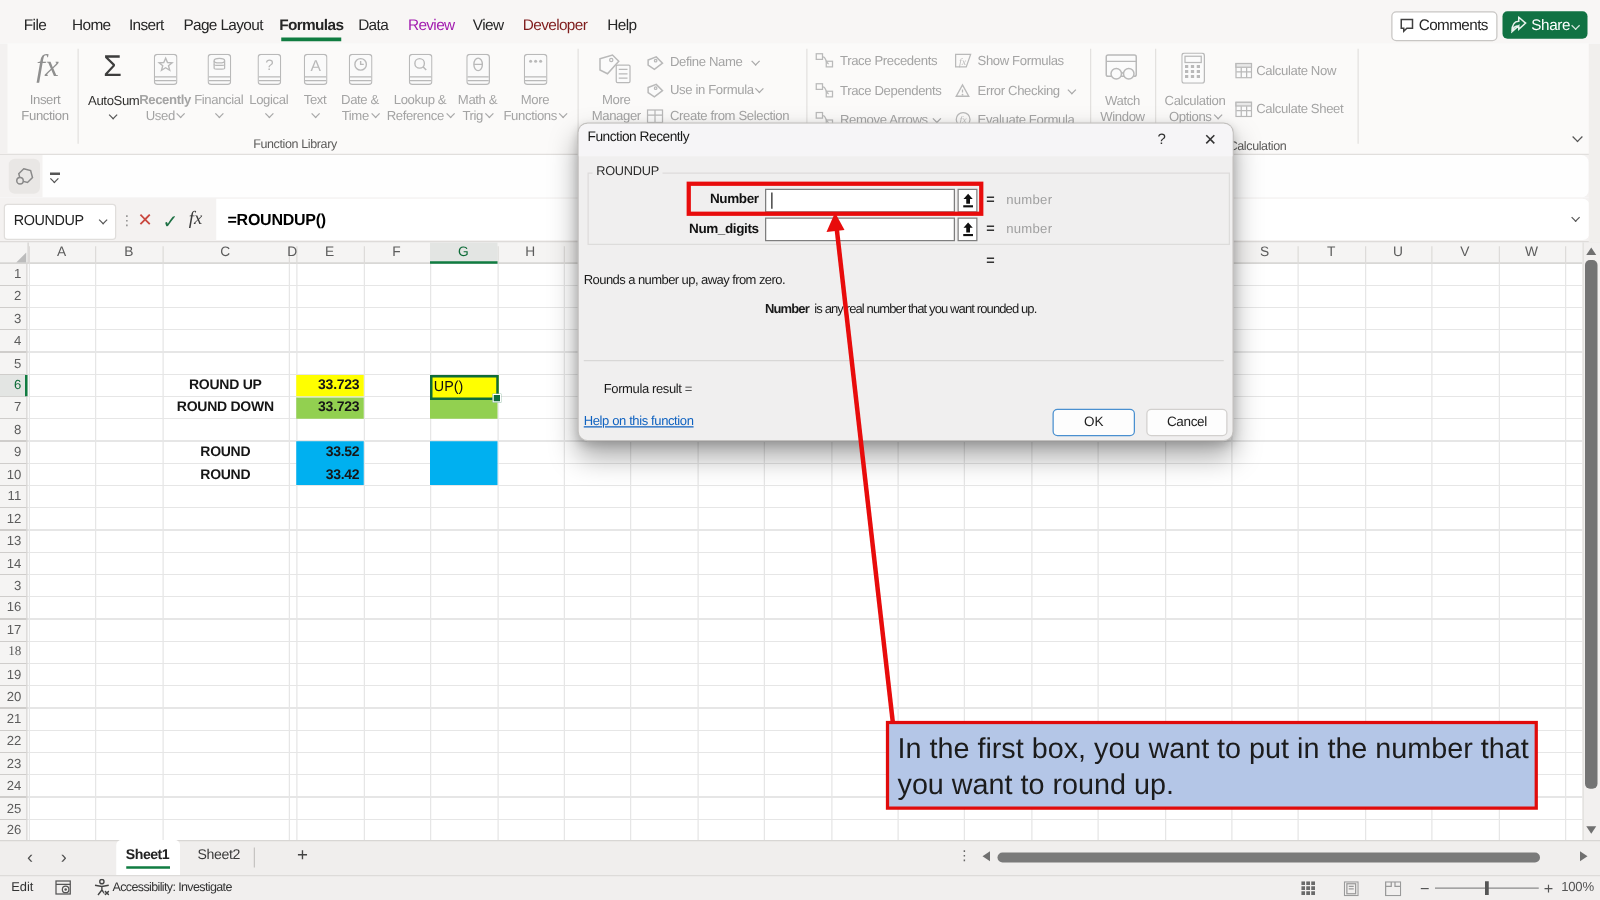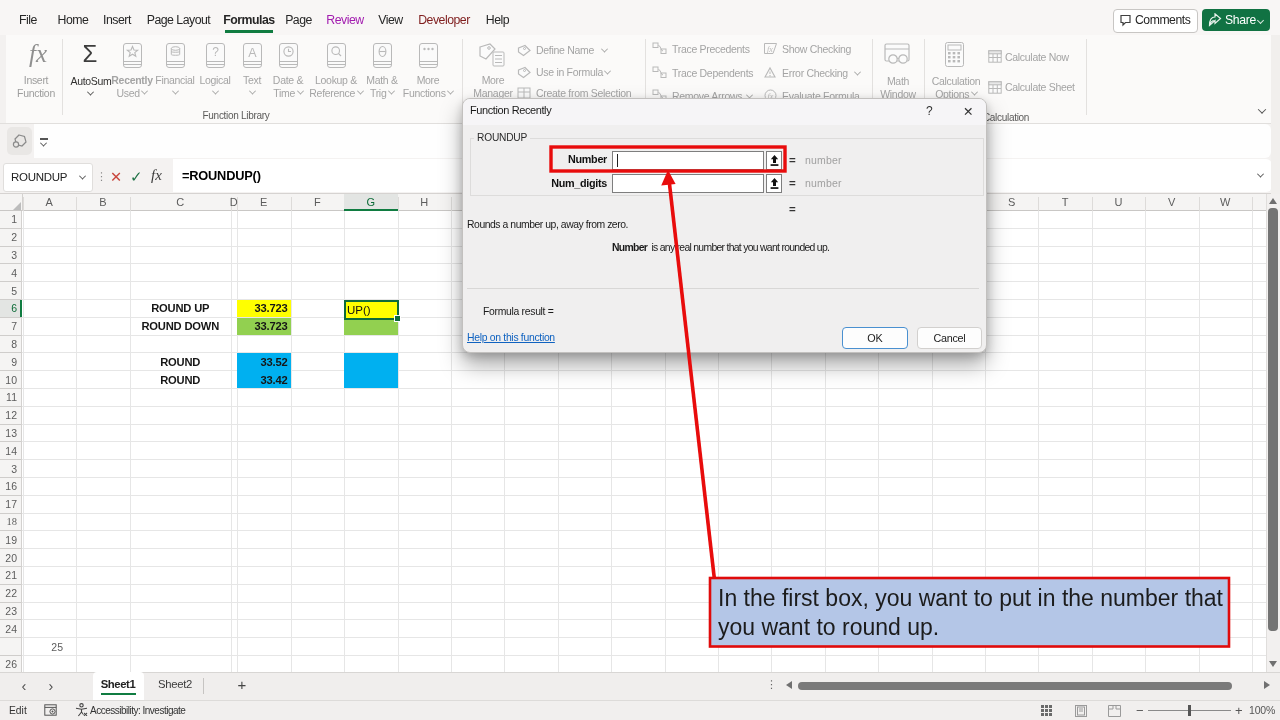--- a/index.html
+++ b/index.html
@@ -14,21 +14,21 @@
 svg{display:block;}
 </style></head>
 <body>
 
 <div class="abs" style="left:0;top:0;width:1280px;height:35px;background:#f8f6f5;"></div>
 <div class="abs ctr" style="left:-27.0px;top:8px;width:110px;height:24px;font-size:12.3px;color:#262626;letter-spacing:-0.5px;">File</div>
 <div class="abs ctr" style="left:18.0px;top:8px;width:110px;height:24px;font-size:12.3px;color:#262626;letter-spacing:-0.5px;">Home</div>
 <div class="abs ctr" style="left:62.0px;top:8px;width:110px;height:24px;font-size:12.3px;color:#262626;letter-spacing:-0.5px;">Insert</div>
 <div class="abs ctr" style="left:123.5px;top:8px;width:110px;height:24px;font-size:12.3px;color:#262626;letter-spacing:-0.5px;">Page Layout</div>
 <div class="abs ctr" style="left:194.0px;top:8px;width:110px;height:24px;font-size:12.3px;color:#262626;font-weight:bold;letter-spacing:-0.5px;">Formulas</div>
-<div class="abs ctr" style="left:243.5px;top:8px;width:110px;height:24px;font-size:12.3px;color:#262626;letter-spacing:-0.5px;">Page</div>
+<div class="abs ctr" style="left:243.5px;top:8px;width:110px;height:24px;font-size:12.3px;color:#262626;letter-spacing:-0.5px;">Data</div>
 <div class="abs ctr" style="left:290.0px;top:8px;width:110px;height:24px;font-size:12.3px;color:#a21caf;letter-spacing:-0.5px;">Review</div>
 <div class="abs ctr" style="left:335.5px;top:8px;width:110px;height:24px;font-size:12.3px;color:#262626;letter-spacing:-0.5px;">View</div>
 <div class="abs ctr" style="left:389.0px;top:8px;width:110px;height:24px;font-size:12.3px;color:#7f1d1d;letter-spacing:-0.5px;">Developer</div>
 <div class="abs ctr" style="left:442.5px;top:8px;width:110px;height:24px;font-size:12.3px;color:#262626;letter-spacing:-0.5px;">Help</div>
 <div class="abs" style="left:225px;top:30px;width:48px;height:2.5px;background:#107c41;"></div>
 <div class="abs" style="left:1113px;top:9px;width:83px;height:22px;background:#fff;border:1px solid #c8c6c4;border-radius:4px;"></div>
 <svg class="abs" style="left:1119px;top:14px" width="13" height="13" viewBox="0 0 13 13">
     <path d="M2 1.5 H11 V8.5 H6.5 L4 11 V8.5 H2 Z" fill="none" stroke="#404040" stroke-width="1.2"></path>
   </svg>
 <div class="abs" style="left:1135px;top:9px;height:22px;display:flex;align-items:center;font-size:12.2px;color:#252525;letter-spacing:-0.45px;">Comments</div>
@@ -181,21 +181,21 @@
 <svg class="abs" style="left:652px;top:89px" width="16" height="13" viewBox="0 0 16 13">
     <rect x="1" y="1" width="5" height="4.5" fill="none" stroke="#b9b9b9"></rect>
     <rect x="9" y="7" width="5" height="4.5" fill="none" stroke="#b9b9b9"></rect>
     <path d="M6.5 3.5 C9 3.5 8.5 9 11 9" fill="none" stroke="#b9b9b9"></path>
   </svg>
 <div class="abs vctr ribtxt" style="left:672px;top:89px;height:14px;">Remove Arrows&nbsp;&nbsp;<span class="chev"></span></div>
 <svg class="abs" style="left:763px;top:42px" width="15" height="13" viewBox="0 0 15 13">
     <path d="M1.5 1.5 H13.5 L10 11.5 H1.5 Z" fill="none" stroke="#b9b9b9"></path>
     <text x="7" y="10" font-size="8" font-style="italic" fill="#b9b9b9" text-anchor="middle" font-family="Liberation Serif">fx</text>
   </svg>
-<div class="abs vctr ribtxt" style="left:782px;top:42px;height:14px;">Show Checking</div>
+<div class="abs vctr ribtxt" style="left:782px;top:42px;height:14px;">Show Formulas</div>
 <svg class="abs" style="left:763px;top:66px" width="15" height="13" viewBox="0 0 15 13">
     <path d="M2 11 L7 2 L12 11 Z" fill="none" stroke="#b9b9b9" stroke-width="1.1"></path>
     <line x1="7" y1="5.5" x2="7" y2="8" stroke="#b9b9b9"></line>
     <circle cx="7" cy="9.7" r="0.7" fill="#b9b9b9"></circle>
   </svg>
 <div class="abs vctr ribtxt" style="left:782px;top:66px;height:14px;">Error Checking</div>
 <div class="abs" style="left:855px;top:71px;">
     <span class="chev" style="display:block;"></span>
   </div>
 <svg class="abs" style="left:763px;top:89px" width="15" height="13" viewBox="0 0 15 13">
@@ -203,21 +203,21 @@
     <text x="7.5" y="9.5" font-size="8" font-style="italic" fill="#b9b9b9" text-anchor="middle" font-family="Liberation Serif">fx</text>
   </svg>
 <div class="abs vctr ribtxt" style="left:782px;top:89px;height:14px;">Evaluate Formula</div>
 <svg class="abs" style="left:884px;top:43px" width="28" height="26" viewBox="0 0 28 26">
     <rect x="1" y="1" width="24" height="17" rx="1.5" fill="#fbfbfb" stroke="#b9b9b9" stroke-width="1.2"></rect>
     <line x1="1" y1="6" x2="25" y2="6" stroke="#b9b9b9"></line>
     <circle cx="9" cy="16" r="4.2" fill="#fbfbfb" stroke="#b9b9b9" stroke-width="1.2"></circle>
     <circle cx="19" cy="16" r="4.2" fill="#fbfbfb" stroke="#b9b9b9" stroke-width="1.2"></circle>
     <path d="M13.2 16 C13.6 14.8 14.4 14.8 14.8 16" fill="none" stroke="#b9b9b9"></path>
   </svg>
-<div class="abs ctr ribtxt" style="left:868px;top:74px;width:60px;height:13px;">Math</div>
+<div class="abs ctr ribtxt" style="left:868px;top:74px;width:60px;height:13px;">Watch</div>
 <div class="abs ctr ribtxt" style="left:868px;top:87px;width:60px;height:13px;">Window</div>
 <svg class="abs" style="left:945px;top:42px" width="19" height="25" viewBox="0 0 19 25">
     <rect x="0.5" y="0.5" width="18" height="24" rx="2" fill="#fbfbfb" stroke="#b9b9b9"></rect>
     <rect x="3" y="3" width="13" height="5" fill="none" stroke="#b9b9b9"></rect>
     <rect x="3.0" y="10" width="2.6" height="2.4" fill="#b9b9b9"></rect>
     <rect x="7.7" y="10" width="2.6" height="2.4" fill="#b9b9b9"></rect>
     <rect x="12.4" y="10" width="2.6" height="2.4" fill="#b9b9b9"></rect>
     <rect x="3.0" y="14" width="2.6" height="2.4" fill="#b9b9b9"></rect>
     <rect x="7.7" y="14" width="2.6" height="2.4" fill="#b9b9b9"></rect>
     <rect x="12.4" y="14" width="2.6" height="2.4" fill="#b9b9b9"></rect>
@@ -371,21 +371,21 @@
 <div class="abs" style="left:0;top:460.2px;width:17px;height:16.8px;display:flex;align-items:center;justify-content:flex-end;font-size:10.5px;color:#5c5c5c;">3</div>
 <div class="abs" style="left:0;top:478.0px;width:17px;height:16.8px;display:flex;align-items:center;justify-content:flex-end;font-size:10.5px;color:#5c5c5c;">16</div>
 <div class="abs" style="left:0;top:495.8px;width:17px;height:16.8px;display:flex;align-items:center;justify-content:flex-end;font-size:10.5px;color:#5c5c5c;">17</div>
 <div class="abs" style="left:0;top:513.6px;width:17px;height:16.8px;display:flex;align-items:center;justify-content:flex-end;font-size:10.5px;color:#5c5c5c;font-family:Liberation Serif, serif;">18</div>
 <div class="abs" style="left:0;top:531.4px;width:17px;height:16.8px;display:flex;align-items:center;justify-content:flex-end;font-size:10.5px;color:#5c5c5c;">19</div>
 <div class="abs" style="left:0;top:549.2px;width:17px;height:16.8px;display:flex;align-items:center;justify-content:flex-end;font-size:10.5px;color:#5c5c5c;">20</div>
 <div class="abs" style="left:0;top:567.0px;width:17px;height:16.8px;display:flex;align-items:center;justify-content:flex-end;font-size:10.5px;color:#5c5c5c;">21</div>
 <div class="abs" style="left:0;top:584.8px;width:17px;height:16.8px;display:flex;align-items:center;justify-content:flex-end;font-size:10.5px;color:#5c5c5c;">22</div>
 <div class="abs" style="left:0;top:602.6px;width:17px;height:16.8px;display:flex;align-items:center;justify-content:flex-end;font-size:10.5px;color:#5c5c5c;">23</div>
 <div class="abs" style="left:0;top:620.4px;width:17px;height:16.8px;display:flex;align-items:center;justify-content:flex-end;font-size:10.5px;color:#5c5c5c;">24</div>
-<div class="abs" style="left:0;top:638.2px;width:17px;height:16.8px;display:flex;align-items:center;justify-content:flex-end;font-size:10.5px;color:#5c5c5c;padding-left:46px;">25</div>
+<div class="abs" style="left:0;top:638.2px;width:17px;height:16.8px;display:flex;align-items:center;justify-content:flex-end;font-size:10.5px;color:#5c5c5c;">25</div>
 <div class="abs" style="left:0;top:656.0px;width:17px;height:16.8px;display:flex;align-items:center;justify-content:flex-end;font-size:10.5px;color:#5c5c5c;">26</div>
 <div class="abs" style="left:237.0px;top:300.0px;width:53.5px;height:16.8px;background:#ffff00;"></div>
 <div class="abs" style="left:237.0px;top:317.8px;width:53.5px;height:16.8px;background:#92d050;"></div>
 <div class="abs" style="left:237.0px;top:353.4px;width:53.5px;height:34.6px;background:#00b0f0;"></div>
 <div class="abs" style="left:344.0px;top:317.8px;width:53.5px;height:16.8px;background:#92d050;"></div>
 <div class="abs" style="left:344.0px;top:353.4px;width:53.5px;height:34.6px;background:#00b0f0;"></div>
 <div class="abs" style="left:130.0px;top:300.0px;width:100.5px;height:16.8px;display:flex;align-items:center;justify-content:center;font-size:11.2px;font-weight:bold;color:#161616;letter-spacing:-0.2px;box-sizing:border-box;">ROUND UP</div>
 <div class="abs" style="left:130.0px;top:317.8px;width:100.5px;height:16.8px;display:flex;align-items:center;justify-content:center;font-size:11.2px;font-weight:bold;color:#161616;letter-spacing:-0.2px;box-sizing:border-box;">ROUND DOWN</div>
 <div class="abs" style="left:130.0px;top:353.4px;width:100.5px;height:16.8px;display:flex;align-items:center;justify-content:center;font-size:11.2px;font-weight:bold;color:#161616;letter-spacing:-0.2px;box-sizing:border-box;">ROUND</div>
 <div class="abs" style="left:130.0px;top:371.2px;width:100.5px;height:16.8px;display:flex;align-items:center;justify-content:center;font-size:11.2px;font-weight:bold;color:#161616;letter-spacing:-0.2px;box-sizing:border-box;">ROUND</div>

